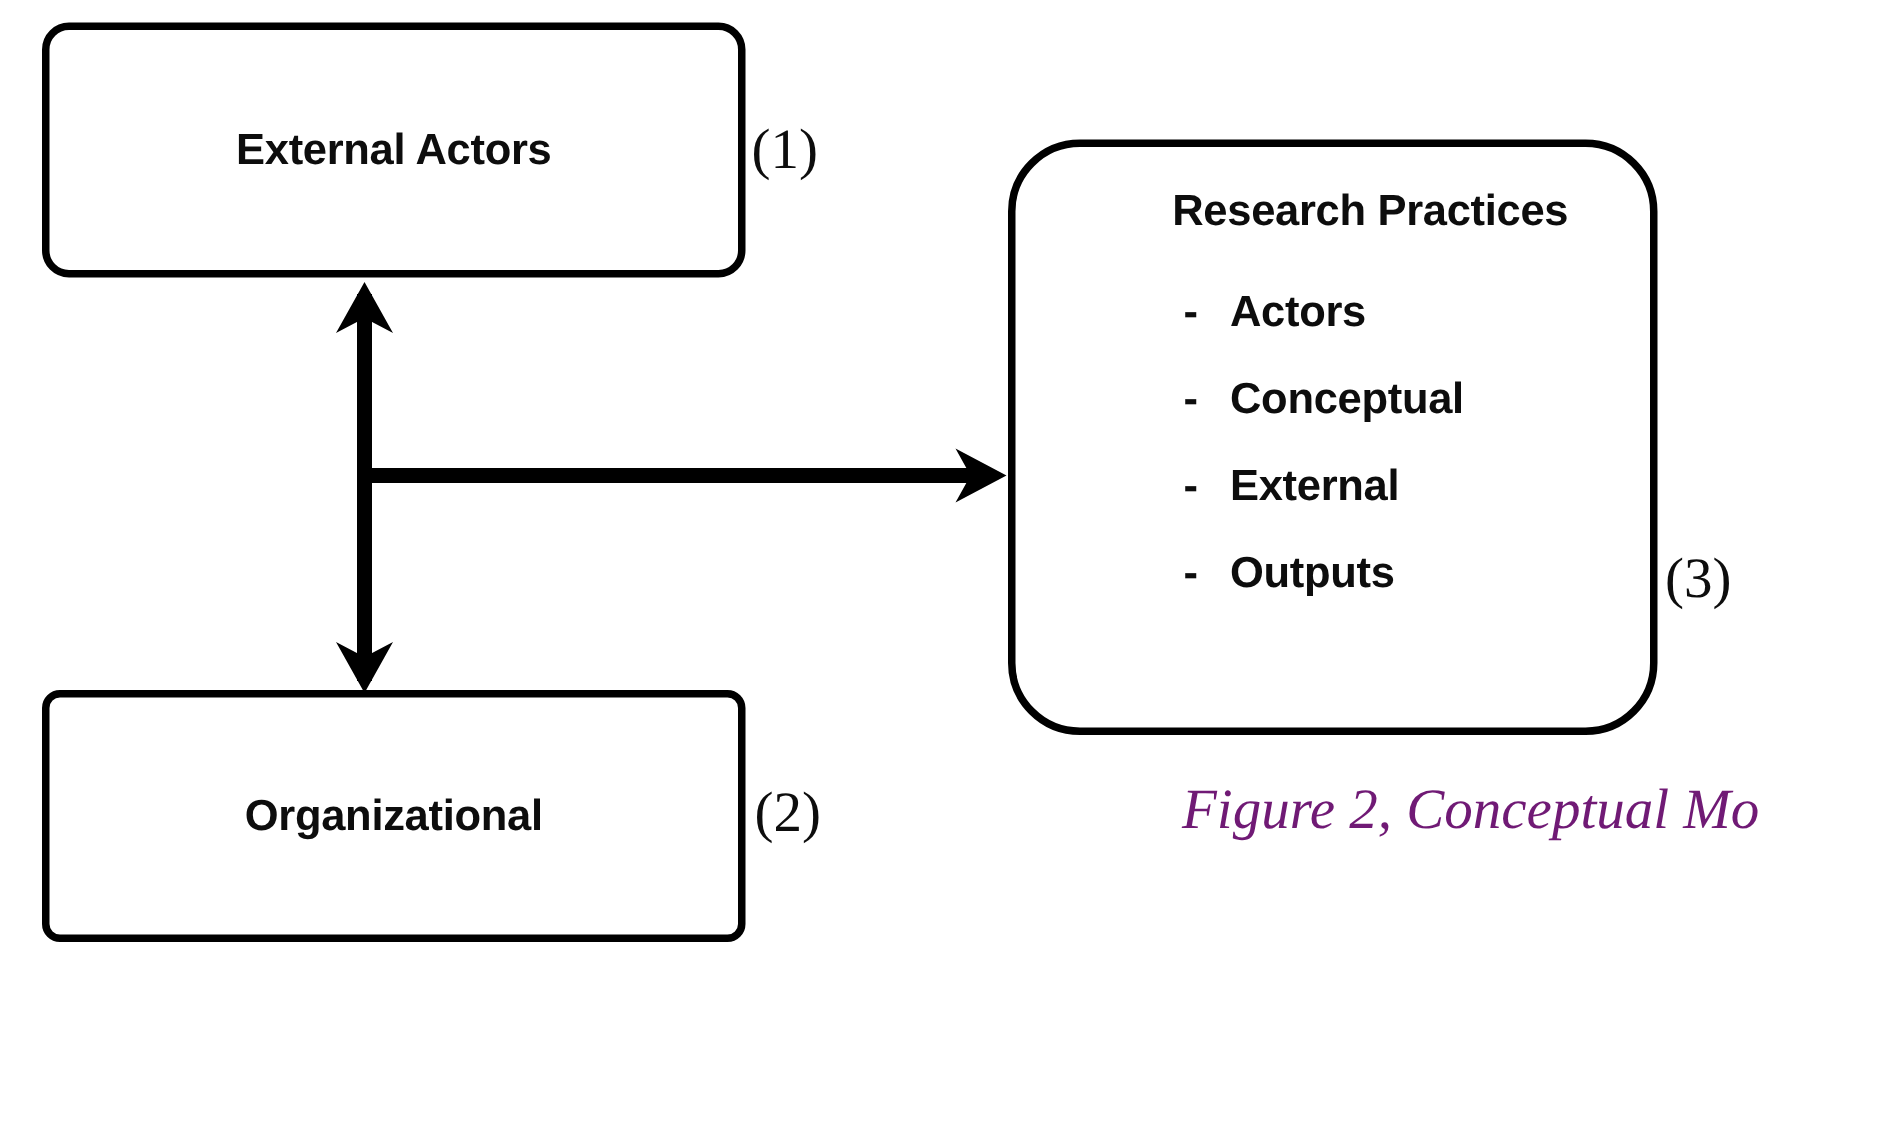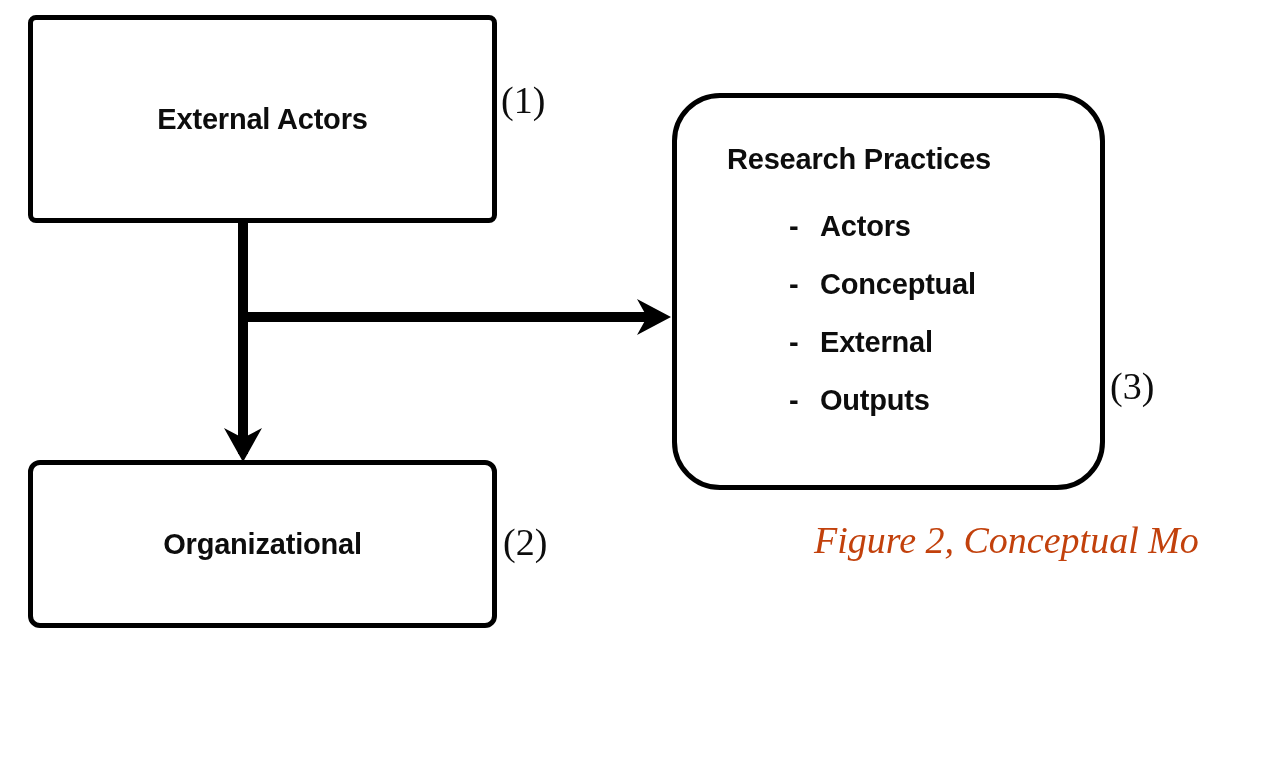--- a/index.html
+++ b/index.html
@@ -25,22 +25,22 @@
     background: #ffffff;
     display: flex;
     flex-direction: column;
     justify-content: center;
     align-items: center;
   }
   #box-external-actors {
     left: 28px;
     top: 15px;
     width: 469px;
-    height: 208px;
-    border-radius: 8px;
+    height: 170px;
+    border-radius: 18px;
   }
   #box-org-characteristics {
     left: 28px;
     top: 460px;
     width: 469px;
     height: 168px;
     border-radius: 12px;
   }
   #box-research-practices {
     left: 672px;
@@ -57,22 +57,22 @@
     font-size: 29px;
     color: #0d0d0d;
     text-align: center;
     letter-spacing: -0.2px;
     line-height: 1.0;
   }
   .node-title.two-line {
     line-height: 1.62;
   }
   #box-research-practices .node-title {
-    text-align: left;
-    padding: 47px 0 0 50px;
+    text-align: center;
+    padding: 29px 0 0 50px;
   }
   .rp-list {
     list-style: none;
     margin: 0;
     padding: 36px 0 0 112px;
   }
   .rp-list li {
     display: flex;
     align-items: baseline;
     height: 58px;
@@ -97,26 +97,26 @@
     font-size: 38px;
     color: #0d0d0d;
     line-height: 1;
     white-space: nowrap;
   }
   #ref-1 { left: 501px; top: 81px; }
   #ref-2 { left: 503px; top: 523px; }
   #ref-3 { left: 1110px; top: 367px; }
   #figure-caption {
     position: absolute;
-    left: 814px;
+    left: 788px;
     top: 518px;
     font-family: "Liberation Serif", serif;
     font-style: italic;
     font-size: 38px;
-    color: #c2410c;
+    color: #701a75;
     white-space: nowrap;
     line-height: 1.2;
   }
   #arrows-layer {
     position: absolute;
     left: 0;
     top: 0;
     width: 1266px;
     height: 758px;
     pointer-events: none;

